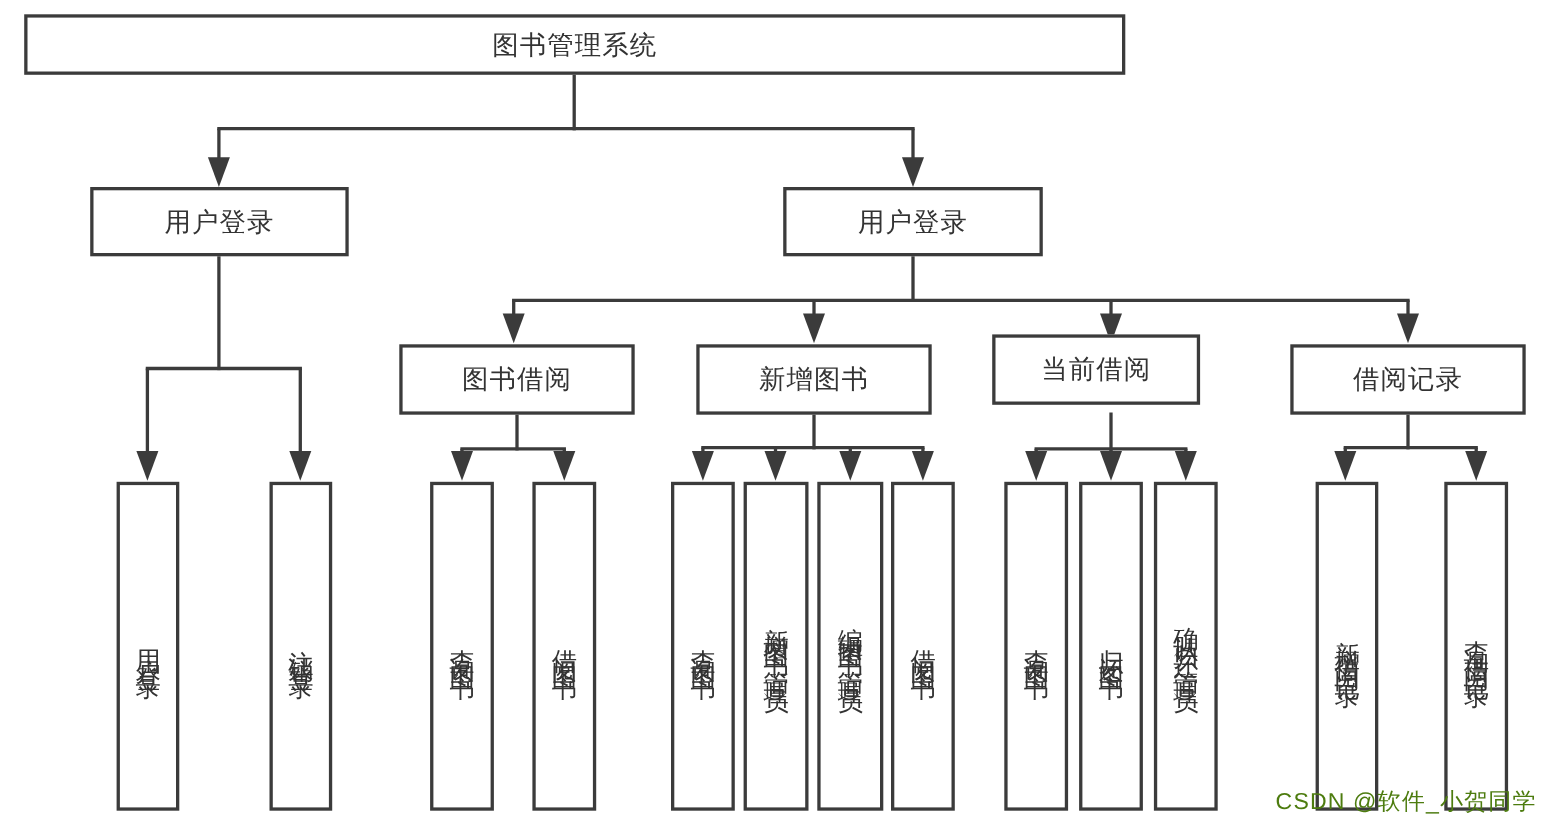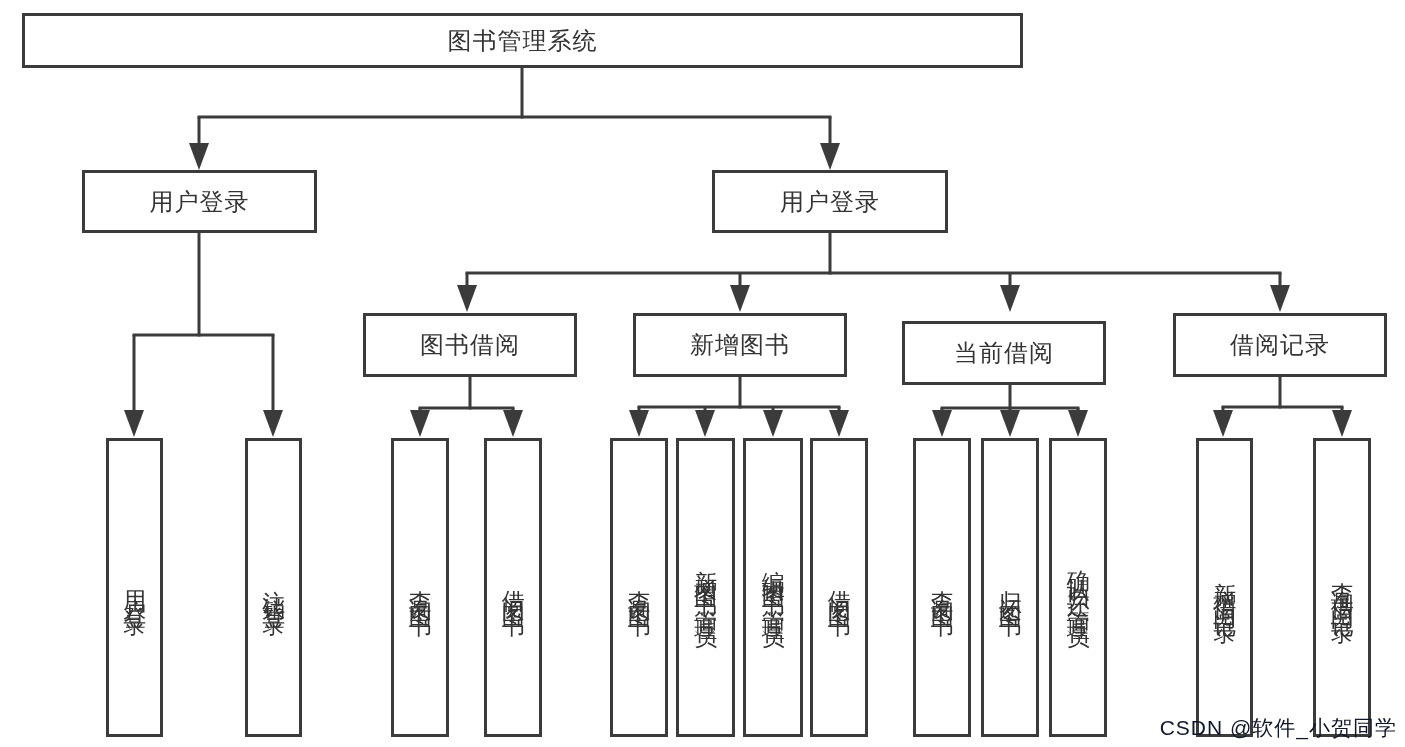--- a/index.html
+++ b/index.html
@@ -118,21 +118,21 @@
   <div class="node h-node" style="left:712px; top:170px; width:236px; height:63px;">
     <span>用户登录</span>
   </div>
 
   <div class="node h-node" style="left:363px; top:313px; width:214px; height:64px;">
     <span>图书借阅</span>
   </div>
   <div class="node h-node" style="left:633px; top:313px; width:214px; height:64px;">
     <span>新增图书</span>
   </div>
-  <div class="node h-node" style="left:902px; top:321px; width:204px; height:64px;">
+  <div class="node h-node" style="left:902px; top:304px; width:189px; height:64px;">
     <span>当前借阅</span>
   </div>
   <div class="node h-node" style="left:1173px; top:313px; width:214px; height:64px;">
     <span>借阅记录</span>
   </div>
 
   <div class="node leaf" style="left:106px; top:438px; width:57px; height:299px;">
     <span class="vtxt">用户登录</span>
   </div>
   <div class="node leaf" style="left:245px; top:438px; width:57px; height:299px;">
@@ -169,15 +169,15 @@
     <span class="vtxt">确认归还（管理员）</span>
   </div>
 
   <div class="node leaf" style="left:1196px; top:438px; width:57px; height:299px;">
     <span class="vtxt">新增借阅记录</span>
   </div>
   <div class="node leaf" style="left:1313px; top:438px; width:58px; height:299px;">
     <span class="vtxt">查询借阅记录</span>
   </div>
 
-  <div class="watermark" style="color: #0f172a;">CSDN @软件_小贺同学</div>
+  <div class="watermark" style="color: #4d7c0f;">CSDN @软件_小贺同学</div>
 
 </div>
 
 </body></html>

